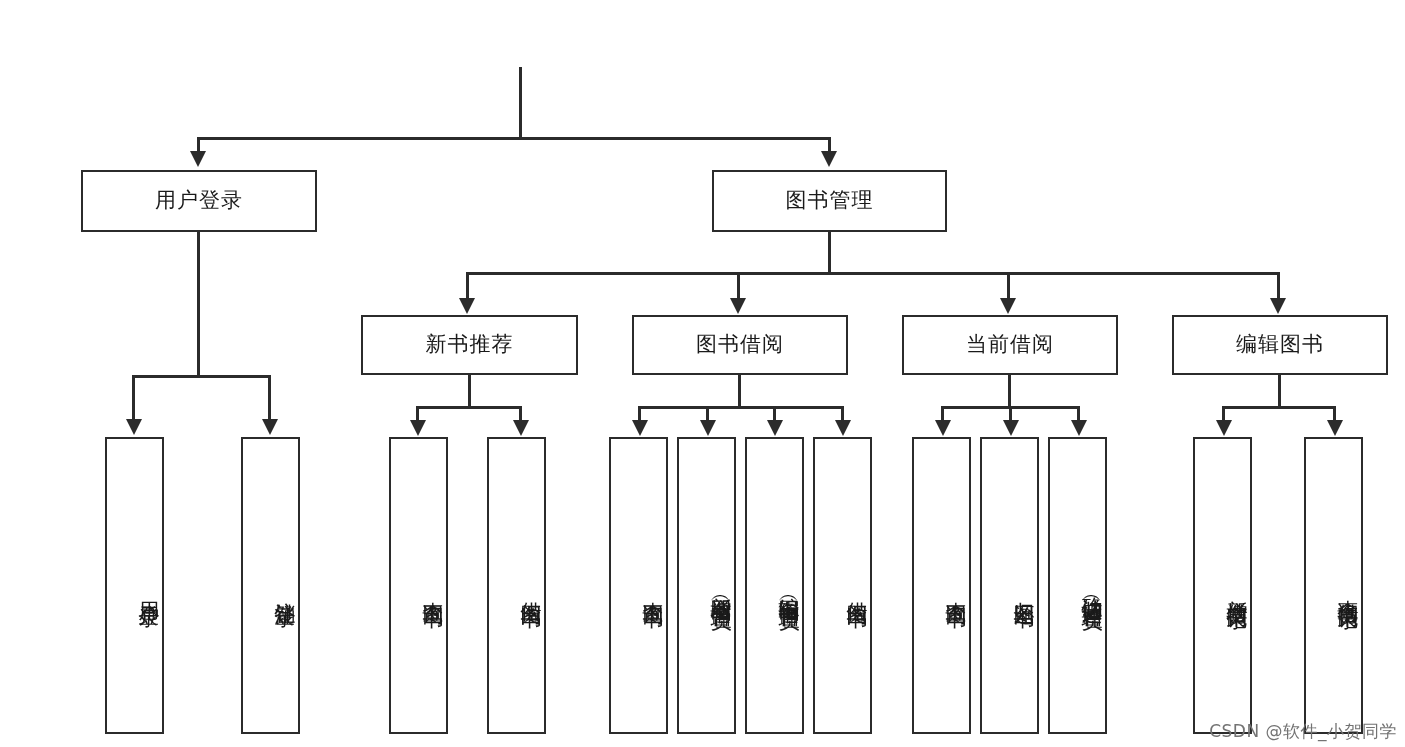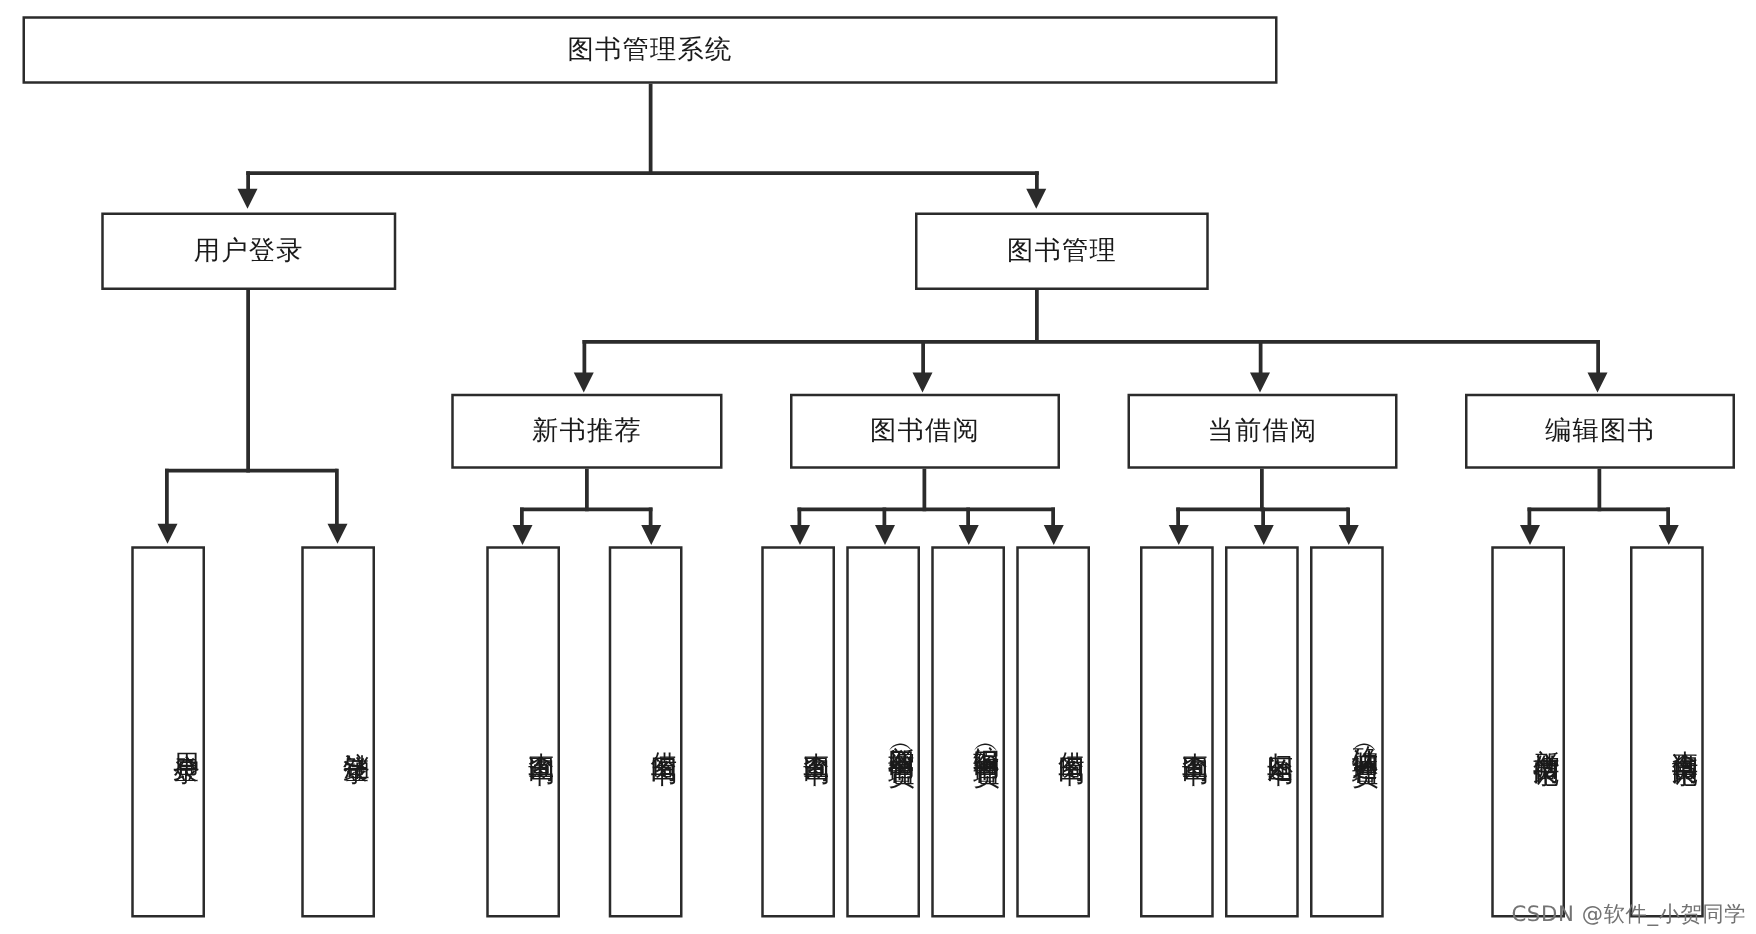--- a/index.html
+++ b/index.html
@@ -82,39 +82,36 @@
     white-space: nowrap;
     letter-spacing: 0.5px;
     pointer-events: none;
   }
 </style>
 </head>
 <body>
 
 <div id="diagram-root">
 
-  <div class="node horizontal" style="left:18px; top:13px; width:1004px; height:54px;">
-    <span>图书管理系统</span>
-  </div>
 
   <div class="conn-v" style="left:519px; top:67px; height:72px;"></div>
 
   <div class="conn-h" style="left:197px; top:137px; width:634px;"></div>
 
   <div class="conn-v" style="left:197px; top:137px; height:16px;"></div>
   <div class="arrow-head" style="left:190px; top:151px;"></div>
 
   <div class="conn-v" style="left:828px; top:137px; height:16px;"></div>
   <div class="arrow-head" style="left:821px; top:151px;"></div>
 
   <div class="node horizontal" style="left:81px; top:170px; width:236px; height:62px;">
     <span>用户登录</span>
   </div>
 
-  <div class="node horizontal" style="left:732px; top:170px; width:235px; height:62px;">
+  <div class="node horizontal" style="left:712px; top:170px; width:235px; height:62px;">
     <span>图书管理</span>
   </div>
 
   <div class="conn-v" style="left:197px; top:232px; height:146px;"></div>
   <div class="conn-h" style="left:132px; top:375px; width:138px;"></div>
   <div class="conn-v" style="left:132px; top:375px; height:46px;"></div>
   <div class="arrow-head" style="left:126px; top:419px;"></div>
   <div class="conn-v" style="left:268px; top:375px; height:46px;"></div>
   <div class="arrow-head" style="left:262px; top:419px;"></div>
 

